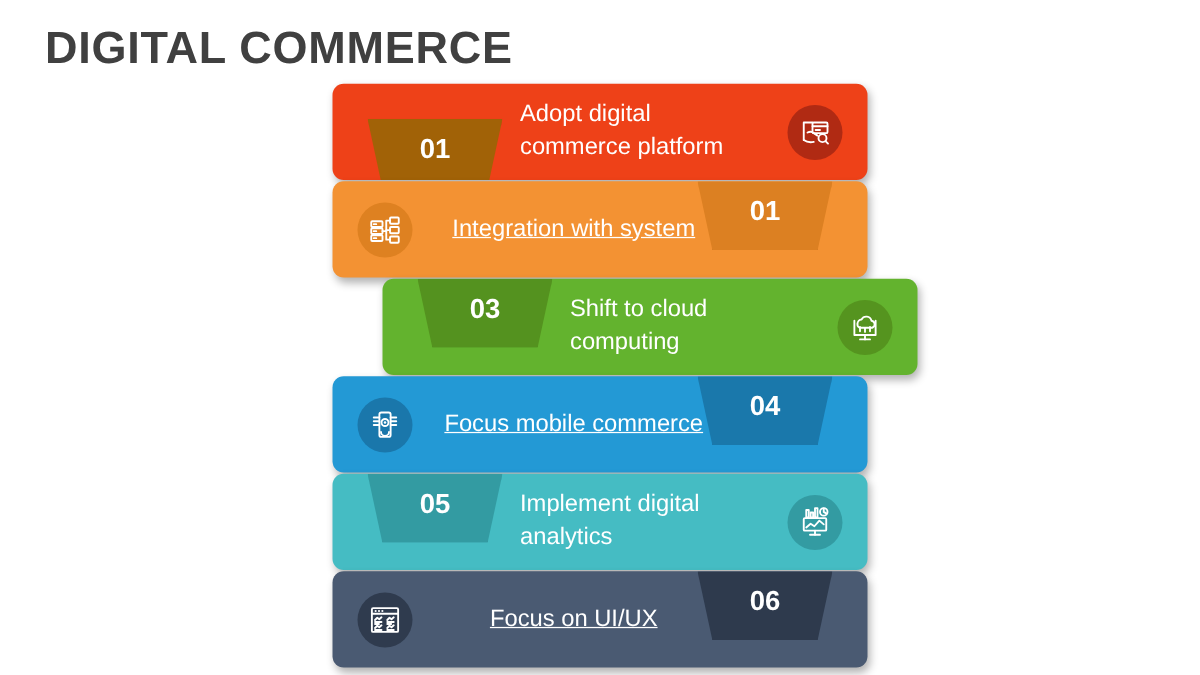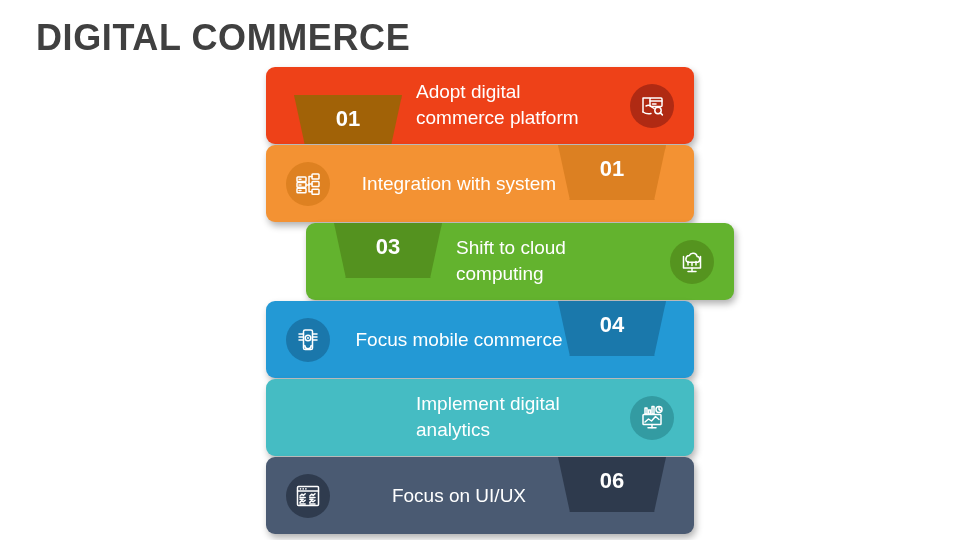--- a/index.html
+++ b/index.html
@@ -100,20 +100,21 @@
     width: 175px;
   }
   .row.left-num .row-label {
     left: 150px;
     text-align: left;
   }
   .row.right-num .row-label {
     left: 78px;
     width: 230px;
     text-align: center;
+    text-decoration: underline;
   }
 </style>
 </head>
 <body>
 
 <div id="slide-title">DIGITAL COMMERCE</div>
 
 <div id="rows">
     <div class="row left-num" style="background: rgb(238, 65, 24);">
       <div class="tab" style="background: #a16207; margin-top: 28px;">
@@ -186,20 +187,23 @@
           <line x1="4" y1="10" x2="8.5" y2="10" fill="none" stroke="#ffffff" stroke-width="1.5" stroke-linejoin="round" stroke-linecap="round"></line>
           <line x1="4" y1="13" x2="8.5" y2="13" fill="none" stroke="#ffffff" stroke-width="1.5" stroke-linejoin="round" stroke-linecap="round"></line>
           <line x1="17.5" y1="7" x2="22" y2="7" fill="none" stroke="#ffffff" stroke-width="1.5" stroke-linejoin="round" stroke-linecap="round"></line>
           <line x1="17.5" y1="10" x2="22" y2="10" fill="none" stroke="#ffffff" stroke-width="1.5" stroke-linejoin="round" stroke-linecap="round"></line>
           <line x1="17.5" y1="13" x2="22" y2="13" fill="none" stroke="#ffffff" stroke-width="1.5" stroke-linejoin="round" stroke-linecap="round"></line>
         </svg>
       </div>
       <div class="row-label">Focus mobile commerce</div>
     </div>
     <div class="row left-num" style="background: rgb(69, 188, 195);">
+      <div class="tab" style="background: rgb(51, 155, 162);">
+        <span class="tab-number">05</span>
+      </div>
       <div class="icon-badge" style="background: rgb(51, 155, 162);">
         <svg width="26" height="26" viewBox="0 0 26 26">
           <rect x="4" y="9.5" width="18" height="10" rx="0.8" fill="none" stroke="#ffffff" stroke-width="1.5" stroke-linejoin="round" stroke-linecap="round"></rect>
           <line x1="9" y1="22.8" x2="17" y2="22.8" fill="none" stroke="#ffffff" stroke-width="1.5" stroke-linejoin="round" stroke-linecap="round"></line>
           <line x1="13" y1="19.5" x2="13" y2="22.8" fill="none" stroke="#ffffff" stroke-width="1.5" stroke-linejoin="round" stroke-linecap="round"></line>
           <path d="M6 17 l3.5 -3 l3 2 l4 -4.5 l3.5 3" fill="none" stroke="#ffffff" stroke-width="1.5" stroke-linejoin="round" stroke-linecap="round"></path>
           <rect x="6" y="3" width="2" height="6" fill="none" stroke="#ffffff" stroke-width="1.5" stroke-linejoin="round" stroke-linecap="round"></rect>
           <rect x="9.5" y="5" width="2" height="4" fill="none" stroke="#ffffff" stroke-width="1.5" stroke-linejoin="round" stroke-linecap="round"></rect>
           <rect x="13" y="1.5" width="2" height="7.5" fill="none" stroke="#ffffff" stroke-width="1.5" stroke-linejoin="round" stroke-linecap="round"></rect>
           <circle cx="20" cy="4.5" r="3" fill="none" stroke="#ffffff" stroke-width="1.5" stroke-linejoin="round" stroke-linecap="round"></circle>

